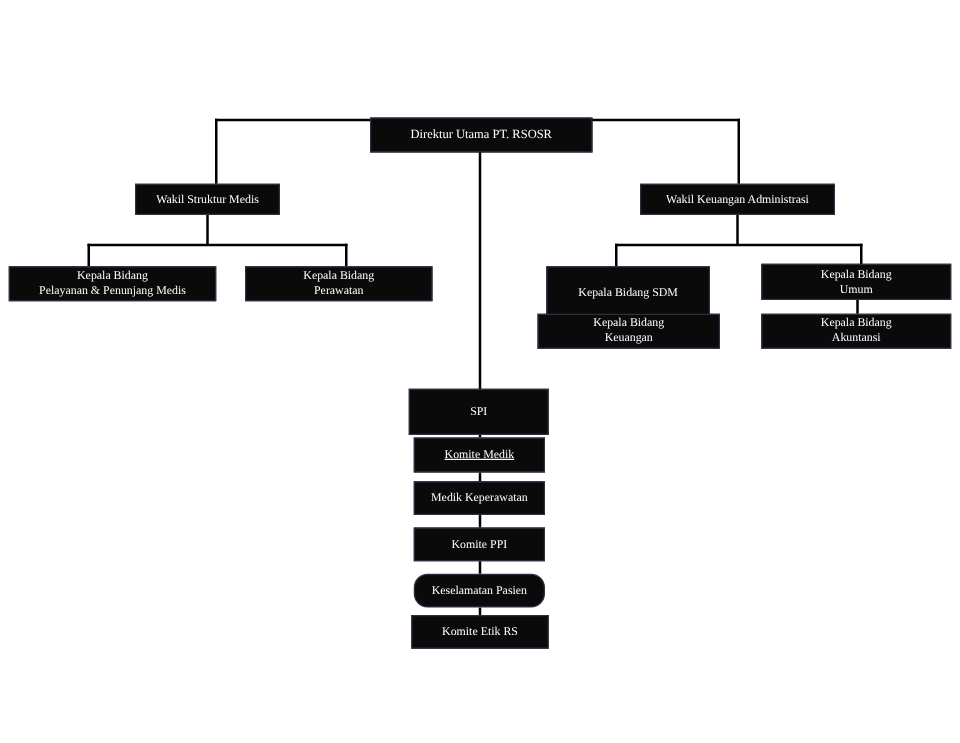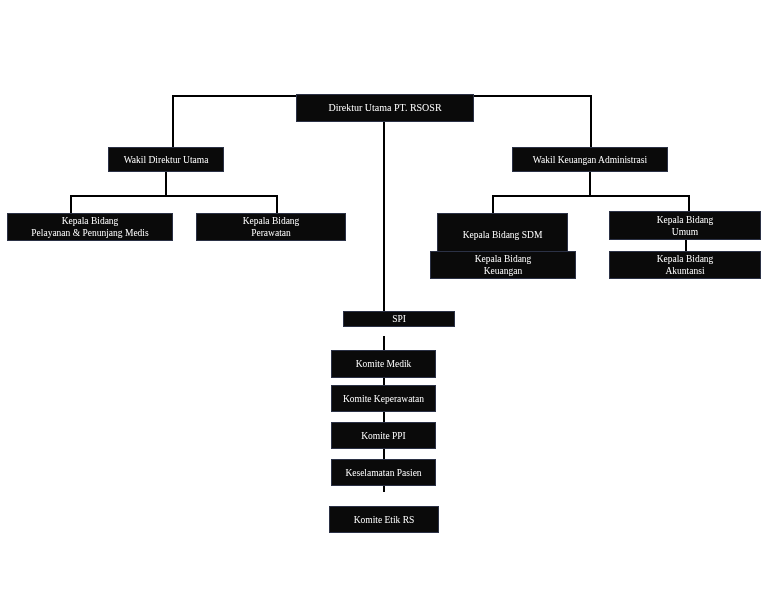--- a/index.html
+++ b/index.html
@@ -73,46 +73,46 @@
   <div class="ln v" style="left:685px;top:240px;height:11px;"></div>
 
   <div class="ln v" style="left:383px;top:336px;height:14px;"></div>
   <div class="ln v" style="left:383px;top:378px;height:7px;"></div>
   <div class="ln v" style="left:383px;top:412px;height:10px;"></div>
   <div class="ln v" style="left:383px;top:449px;height:10px;"></div>
   <div class="ln v" style="left:383px;top:486px;height:6px;"></div>
 
   <div class="node big" style="left:296px;top:94px;width:178px;height:28px;">Direktur Utama PT. RSOSR</div>
 
-  <div class="node" style="left:108px;top:147px;width:116px;height:25px;">Wakil Direktur Utama</div>
+  <div class="node" style="left:108px;top:147px;width:116px;height:25px;">Wakil Struktur Medis</div>
 
   <div class="node" style="left:512px;top:147px;width:156px;height:25px;">Wakil Keuangan Administrasi</div>
 
   <div class="node" style="left:7px;top:213px;width:166px;height:28px;">Kepala Bidang
 Pelayanan &amp; Penunjang Medis</div>
 
   <div class="node" style="left:196px;top:213px;width:150px;height:28px;">Kepala Bidang
 Perawatan</div>
 
   <div class="node" style="left:437px;top:213px;width:131px;height:44px;">Kepala Bidang SDM</div>
 
   <div class="node" style="left:609px;top:211px;width:152px;height:29px;">Kepala Bidang
 Umum</div>
 
   <div class="node" style="left:430px;top:251px;width:146px;height:28px;">Kepala Bidang
 Keuangan</div>
 
   <div class="node" style="left:609px;top:251px;width:152px;height:28px;">Kepala Bidang
 Akuntansi</div>
 
-  <div class="node" style="left:343px;top:311px;width:112px;height:16px;">SPI</div>
+  <div class="node" style="left:327px;top:311px;width:112px;height:37px;">SPI</div>
 
-  <div class="node" style="left:331px;top:350px;width:105px;height:28px;">Komite Medik</div>
+  <div class="node" style="left:331px;top:350px;width:105px;height:28px;text-decoration:underline;">Komite Medik</div>
 
-  <div class="node" style="left:331px;top:385px;width:105px;height:27px;">Komite Keperawatan</div>
+  <div class="node" style="left:331px;top:385px;width:105px;height:27px;">Medik Keperawatan</div>
 
   <div class="node" style="left:331px;top:422px;width:105px;height:27px;">Komite PPI</div>
 
-  <div class="node" style="left:331px;top:459px;width:105px;height:27px;">Keselamatan Pasien</div>
+  <div class="node" style="left:331px;top:459px;width:105px;height:27px;border-radius:11px;">Keselamatan Pasien</div>
 
-  <div class="node" style="left:329px;top:492px;width:110px;height:27px;margin-top:14px;">Komite Etik RS</div>
+  <div class="node" style="left:329px;top:492px;width:110px;height:27px;">Komite Etik RS</div>
 
 </div>
 
 </body></html>

